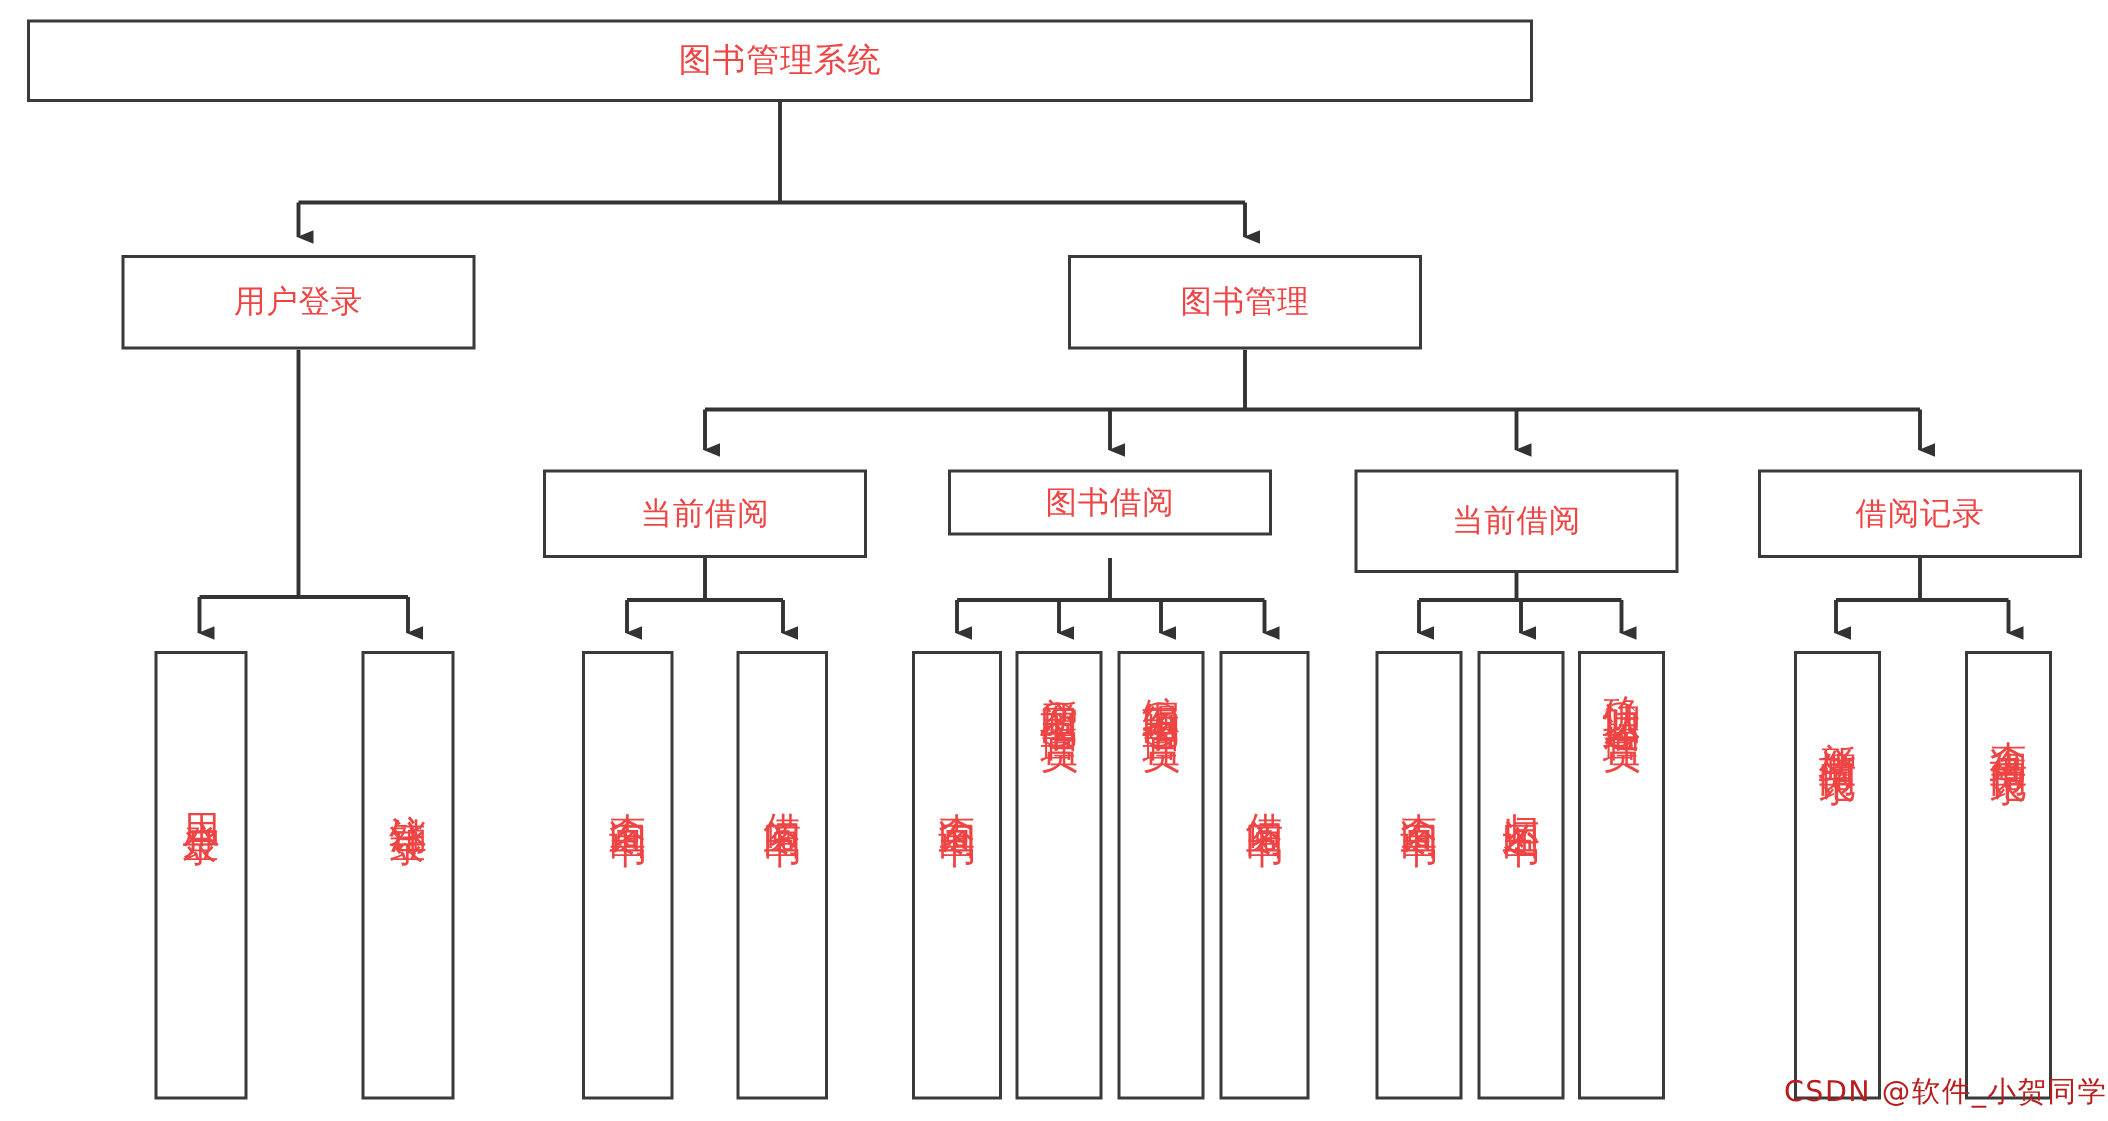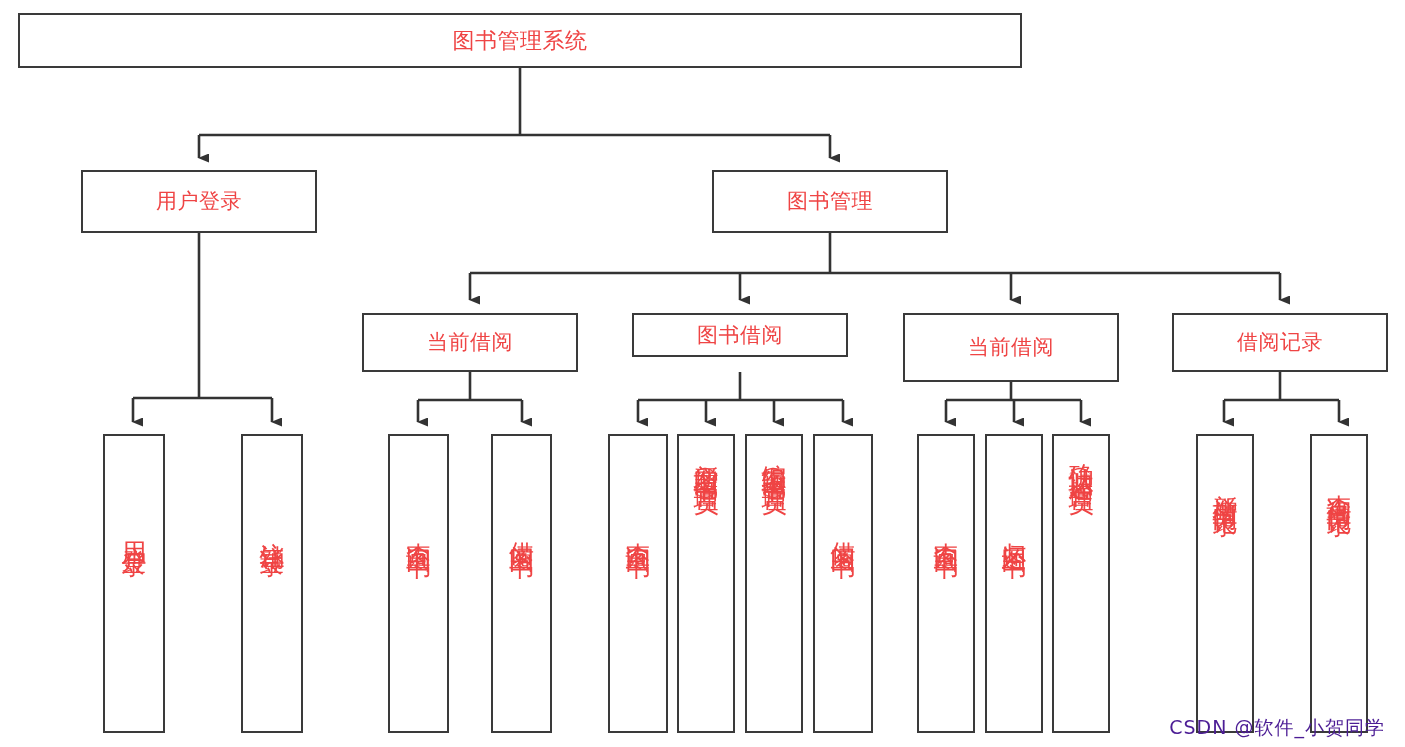--- a/index.html
+++ b/index.html
@@ -62,24 +62,24 @@
     white-space: nowrap;
   }
   .node.vert.mid .lbl {
     padding-top: 78px;
   }
   .node.vert.mid3 .lbl {
     padding-top: 30px;
   }
   .watermark {
     position: absolute;
-    right: 20px;
+    right: 0;
     bottom: 6px;
     font-size: 19px;
-    color: #4c1d95;
+    color: #b91c1c;
     letter-spacing: 1px;
     white-space: nowrap;
     user-select: none;
     margin-top: 25px;
   }
 </style>
 </head>
 <body>
 
 <div id="canvas">

